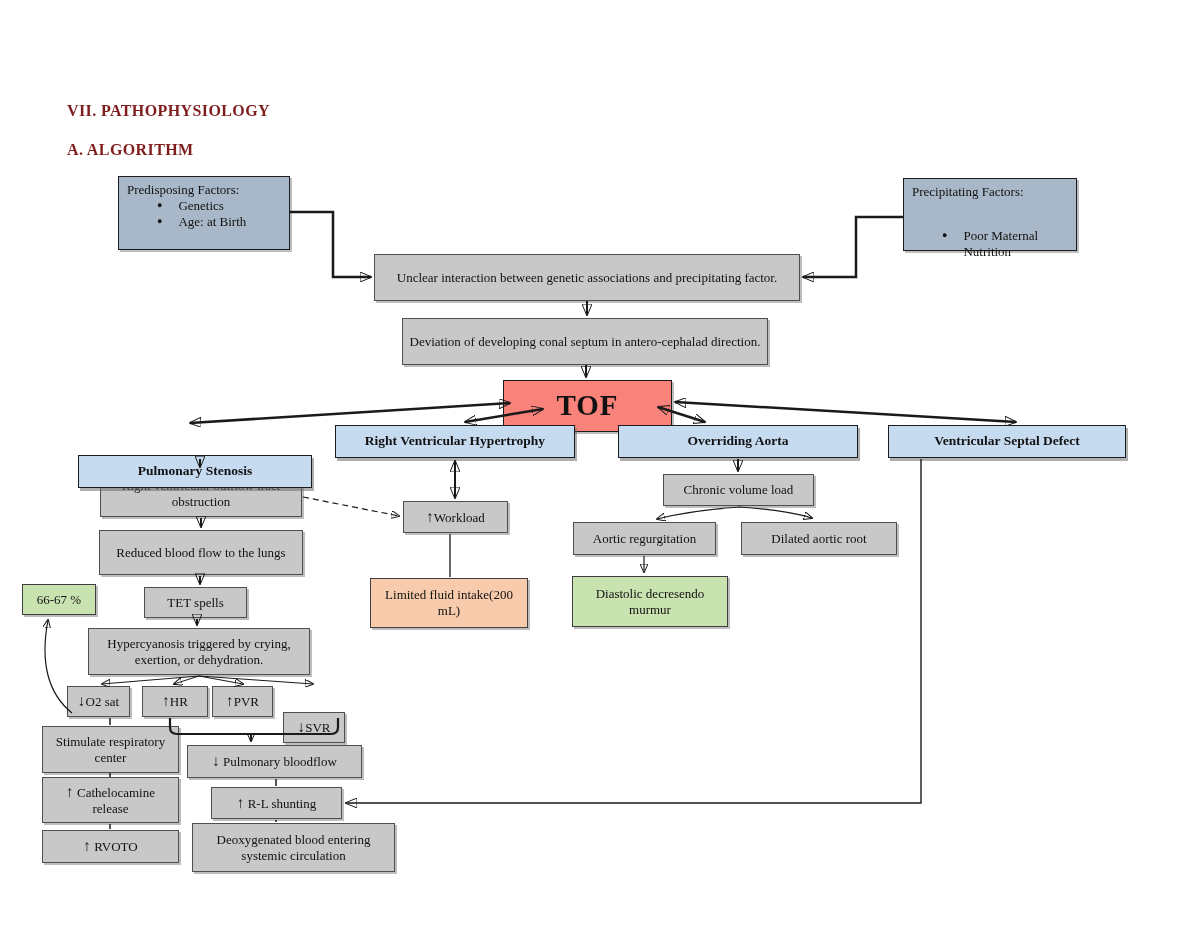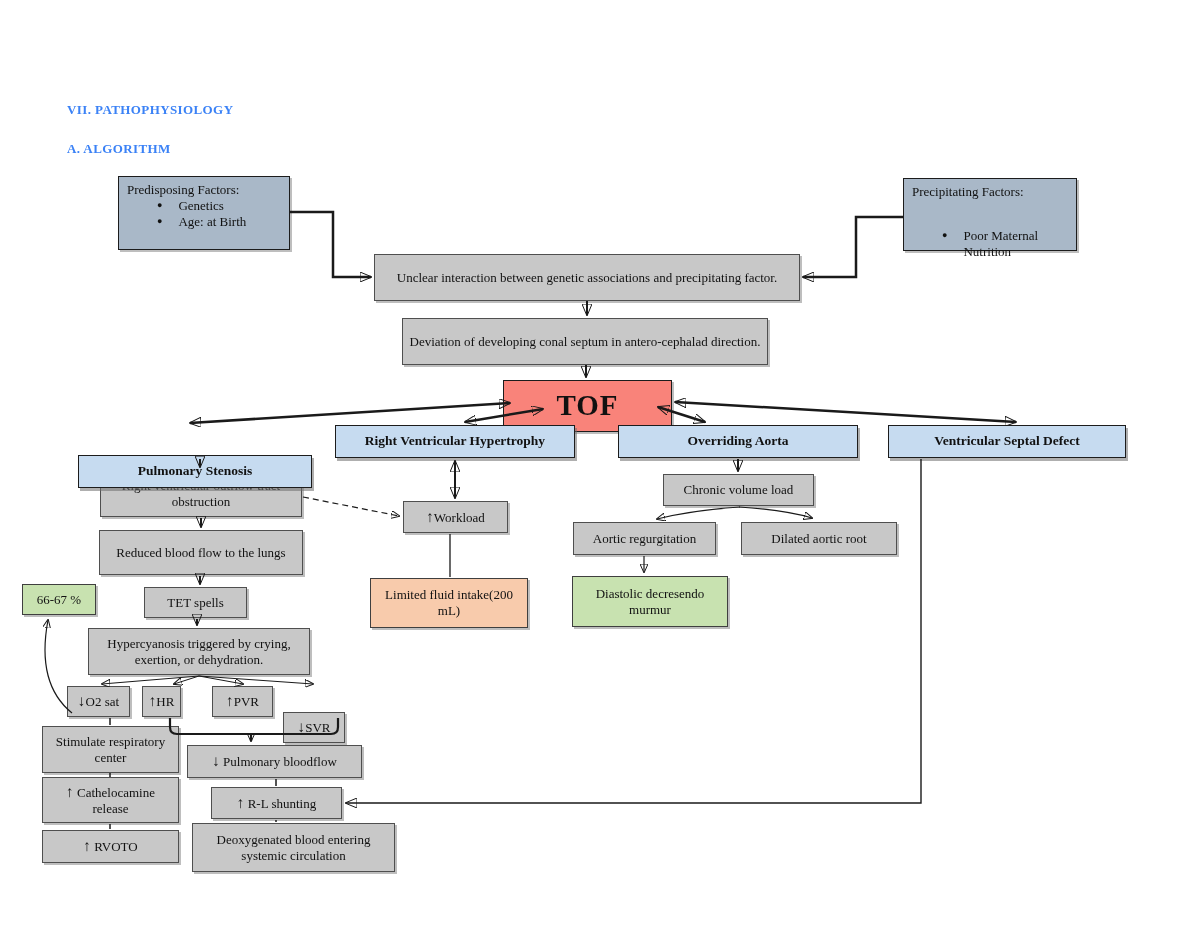--- a/index.html
+++ b/index.html
@@ -1,22 +1,22 @@
 <!DOCTYPE html>
 <html style="--slate-bg: #a9b8c8; --gray-bg: #c8c8c8; --blue-bg: #c6dbf0; --red-bg: #f9837a; --green-bg: #c8e2b0; --peach-bg: #f8cbac;"><head>
 <meta charset="utf-8">
 <style>
   html,body { margin:0; padding:0; background:#ffffff; }
   #canvas {
     position:relative; width:1200px; height:927px; background:#ffffff;
     font-family:"Liberation Serif", serif; overflow:hidden;
   }
   .heading {
-    position:absolute; font-weight:bold; font-size:13px; letter-spacing:0.4px;
-    color:#3b82f6; font-family:"Liberation Serif", serif;
+    position:absolute; font-weight:bold; font-size:16px; letter-spacing:0.4px;
+    color:#7f1d1d; font-family:"Liberation Serif", serif;
   }
   #section-title { left:67px; top:102px; }
   #subsection-title { left:67px; top:141px; }
 
   .node {
     position:absolute; box-sizing:border-box;
     display:flex; flex-direction:column; align-items:center; justify-content:center;
     text-align:center; border:1.5px solid #1c1c1c;
     font-size:13px; line-height:1.22; padding:2px 5px; color:#111;
     box-shadow:2px 2px 0 rgba(110,110,110,0.45);
@@ -96,21 +96,21 @@
       </div>
       <div class="node green" style="left: 22px; top: 584px; width: 74px; height: 31px;">
         <span>66-67 %</span>
       </div>
       <div class="node gray" style="left: 88px; top: 628px; width: 222px; height: 47px;">
         <span>Hypercyanosis triggered by crying, exertion, or dehydration.</span>
       </div>
       <div class="node gray" style="left: 67px; top: 686px; width: 63px; height: 31px;">
         <span><span class="arr">↓</span>O2 sat</span>
       </div>
-      <div class="node gray" style="left: 142px; top: 686px; width: 39px; height: 31px;">
+      <div class="node gray" style="left: 142px; top: 686px; width: 66px; height: 31px;">
         <span><span class="arr">↑</span>HR</span>
       </div>
       <div class="node gray" style="left: 212px; top: 686px; width: 61px; height: 31px;">
         <span><span class="arr">↑</span>PVR</span>
       </div>
       <div class="node gray" style="left: 283px; top: 712px; width: 62px; height: 31px;">
         <span><span class="arr">↓</span>SVR</span>
       </div>
       <div class="node gray" style="left: 42px; top: 726px; width: 137px; height: 47px;">
         <span>Stimulate respiratory center</span>

